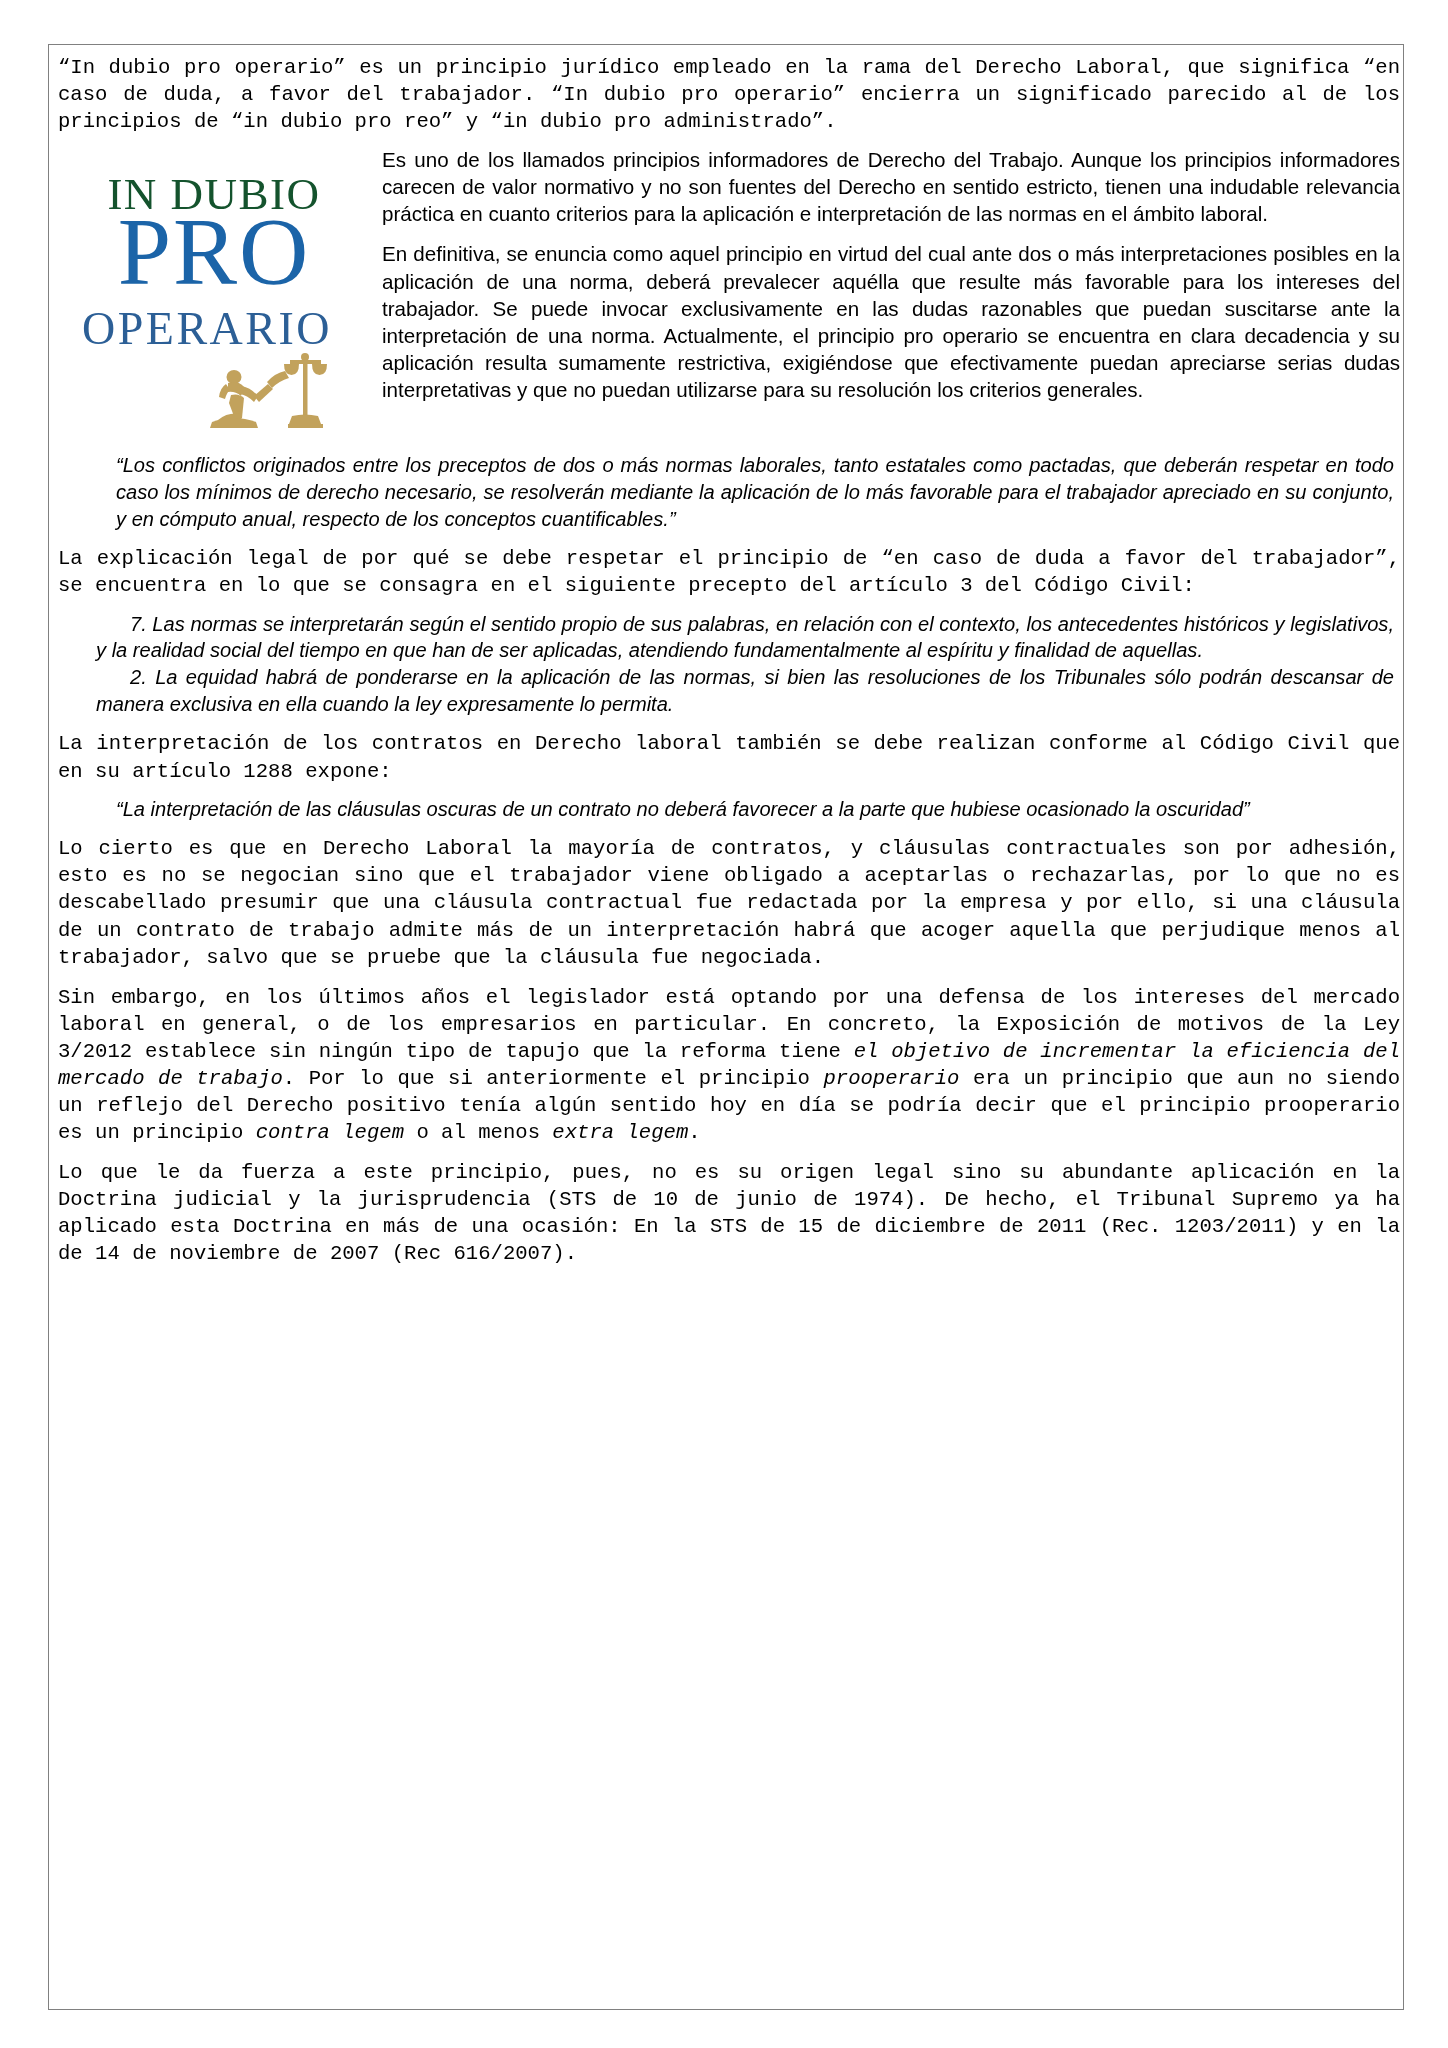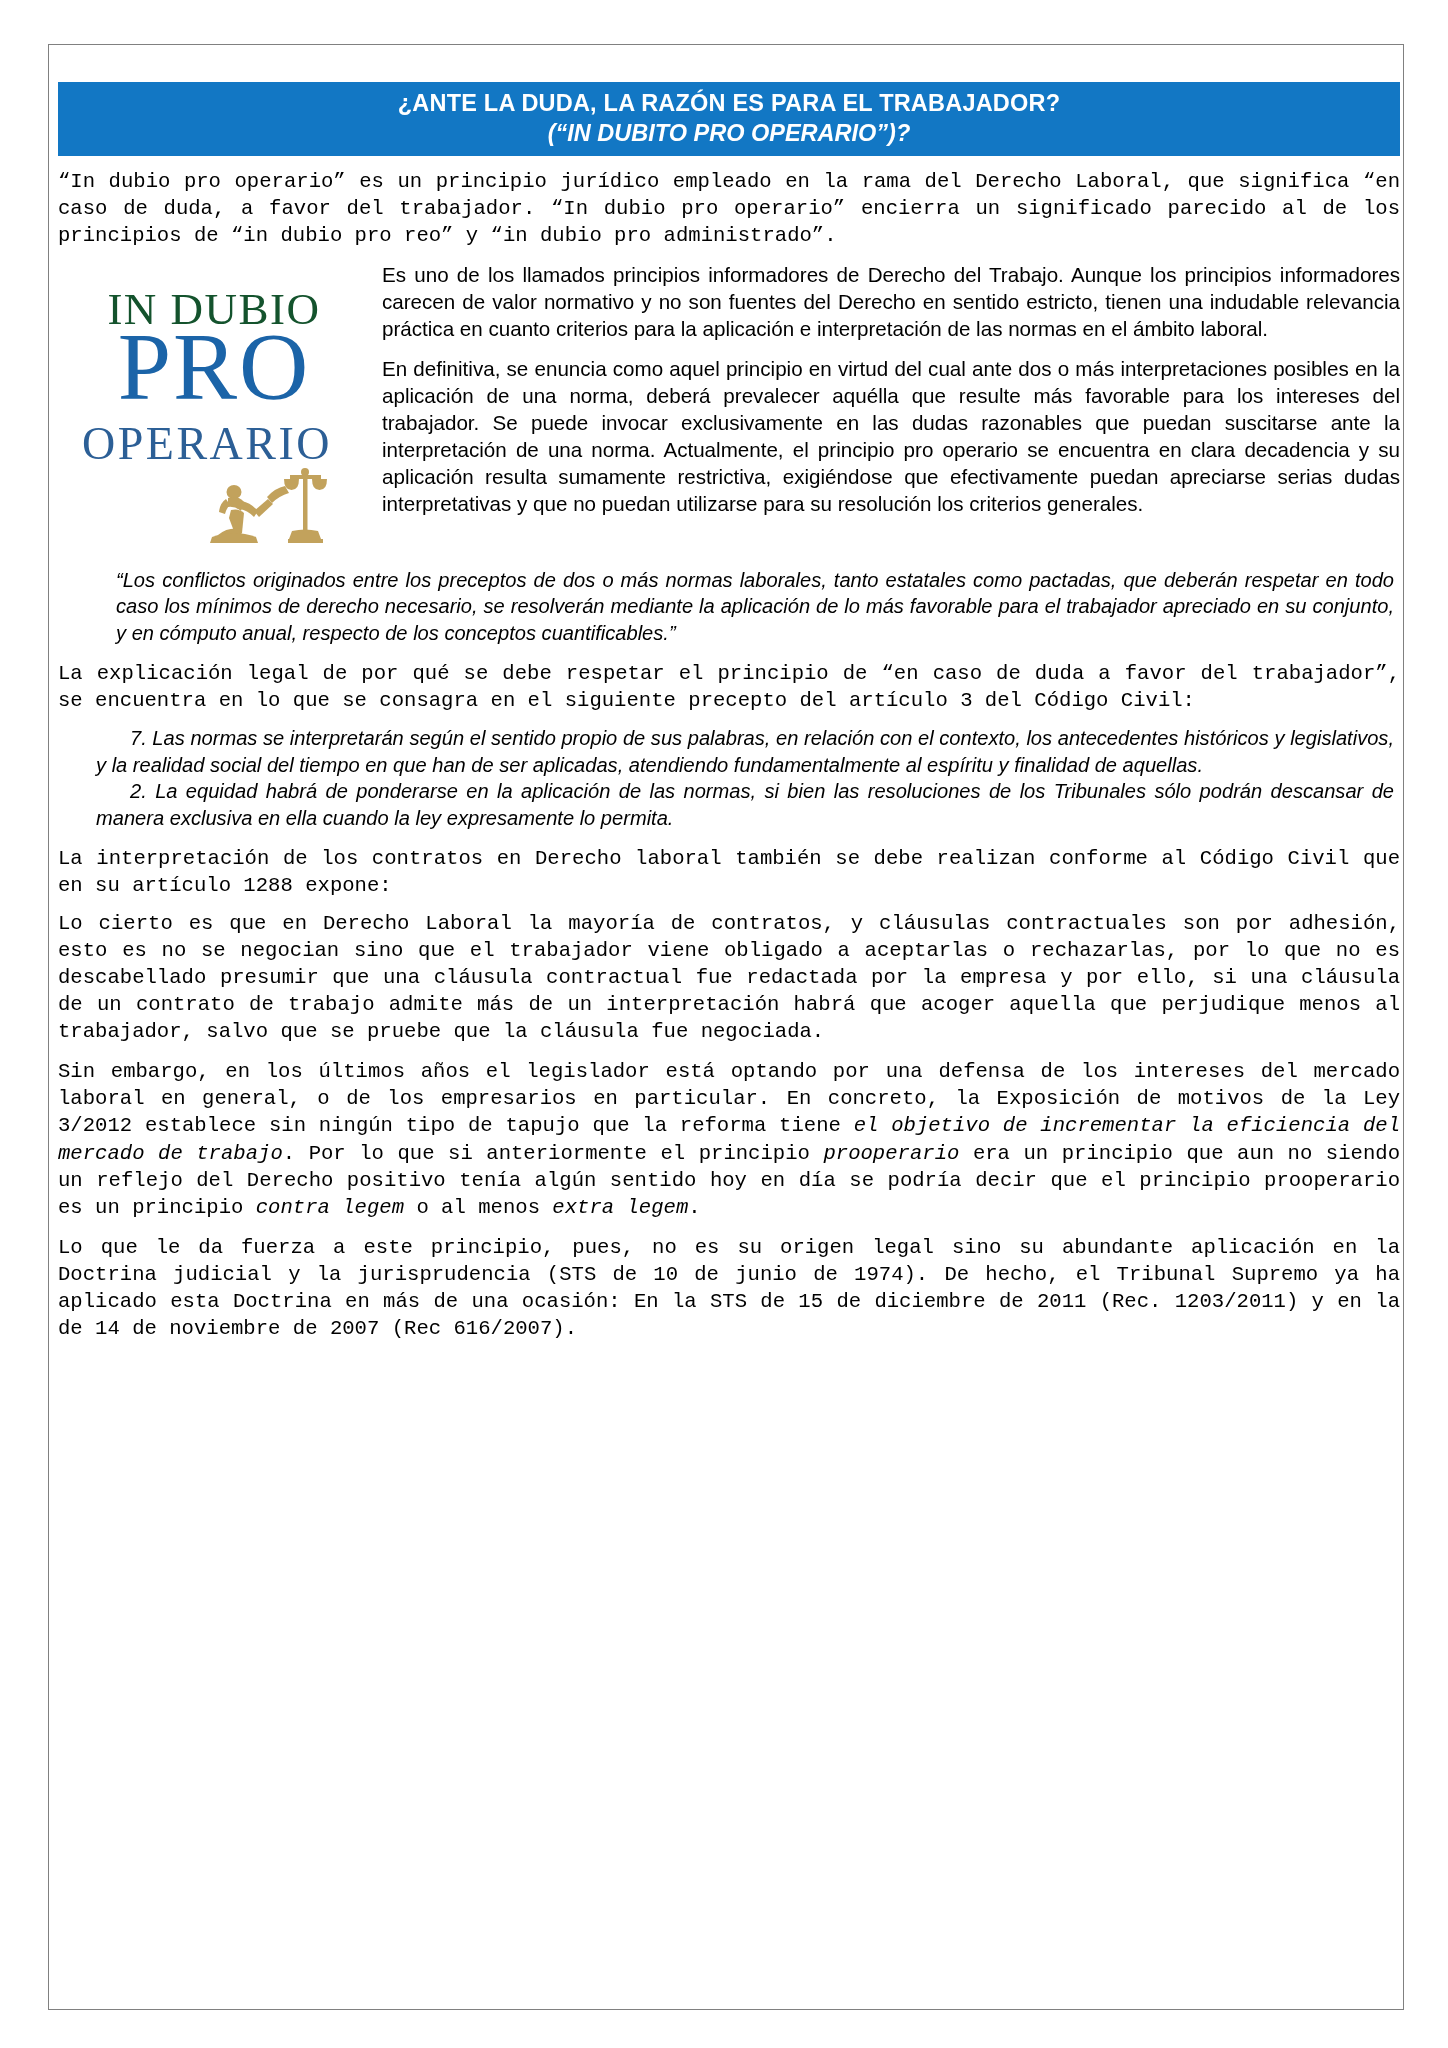--- a/index.html
+++ b/index.html
@@ -156,24 +156,20 @@
   }
 
   .clearer { clear: both; height: 0; }
 </style>
 </head>
 <body>
 
 <div class="page">
   <div class="page-border"></div>
 
-  <div class="banner">
-    <div class="banner-line1">¿ANTE LA DUDA, LA RAZÓN ES PARA EL TRABAJADOR?</div>
-    <div class="banner-line2">(“IN DUBITO PRO OPERARIO”)?</div>
-  </div>
 
   <div class="body-wrap">
 
     <p class="para tight">“In dubio pro operario” es un principio jurídico empleado en la rama del Derecho Laboral, que significa “en caso de duda, a favor del trabajador. “In dubio pro operario” encierra un significado parecido al de los principios de “in dubio pro reo” y “in dubio pro administrado”.</p>
 
     <div class="figure">
       <div class="logo-box">
         <div class="logo-in-dubio">IN DUBIO</div>
         <div class="logo-pro">PRO</div>
         <div class="logo-operario">OPERARIO</div>
@@ -221,20 +217,21 @@
     <p class="quote">“Los conflictos originados entre los preceptos de dos o más normas laborales, tanto estatales como pactadas, que deberán respetar en todo caso los mínimos de derecho necesario, se resolverán mediante la aplicación de lo más favorable para el trabajador apreciado en su conjunto, y en cómputo anual, respecto de los conceptos cuantificables.”</p>
 
     <p class="para tight">La explicación legal de por qué se debe respetar el principio de “en caso de duda a favor del trabajador”, se encuentra en lo que se consagra en el siguiente precepto del artículo 3 del  Código Civil:</p>
 
     <p class="quote hang">7. Las normas se interpretarán según el sentido propio de sus palabras, en relación con el contexto, los antecedentes históricos y legislativos, y la realidad social del tiempo en que han de ser aplicadas, atendiendo fundamentalmente al espíritu y finalidad de aquellas.</p>
 
     <p class="quote hang2">2. La equidad habrá de ponderarse en la aplicación de las normas, si bien las resoluciones de los Tribunales sólo podrán descansar de manera exclusiva en ella cuando la ley expresamente lo permita.</p>
 
     <p class="para tight">La interpretación de los contratos en Derecho laboral también se debe realizan conforme al Código Civil que en su artículo 1288 expone:</p>
 
+    <p class="quote">“La interpretación de las cláusulas oscuras de un contrato no deberá favorecer a la parte que hubiese ocasionado la oscuridad”</p>
 
     <p class="para">Lo cierto es que en Derecho Laboral la mayoría de contratos, y cláusulas contractuales son por adhesión, esto es no se negocian sino que el trabajador viene obligado a aceptarlas o rechazarlas, por lo que no es descabellado presumir que una cláusula contractual fue redactada por la empresa y por ello, si una cláusula de un contrato de trabajo admite más de un interpretación habrá que acoger aquella que perjudique menos al trabajador, salvo que se pruebe que la cláusula fue negociada.</p>
 
     <p class="para"><span>Sin embargo, en los últimos años el legislador está optando por una defensa de los intereses del mercado laboral en general, o de los empresarios en particular. En concreto, la Exposición de motivos de la Ley 3/2012 establece sin ningún tipo de tapujo que la reforma tiene </span><em class="it">el objetivo de incrementar la eficiencia del mercado de trabajo</em><span>. Por lo que si anteriormente el principio </span><em class="it">prooperario</em><span> era un principio que aun no siendo un reflejo del Derecho positivo tenía algún sentido hoy en día se podría decir que el principio prooperario es un principio </span><em class="it">contra legem</em><span> o al menos </span><em class="it">extra legem</em><span>.</span></p>
 
     <p class="para">Lo que le da fuerza a este principio, pues, no es su origen legal sino su abundante aplicación en la Doctrina judicial y la jurisprudencia (STS de 10 de junio de 1974). De hecho, el Tribunal Supremo ya ha aplicado esta Doctrina en más de una ocasión: En la STS de 15 de diciembre de 2011 (Rec. 1203/2011) y en la de 14 de noviembre de 2007 (Rec 616/2007).</p>
 
   </div>
 </div>
 

